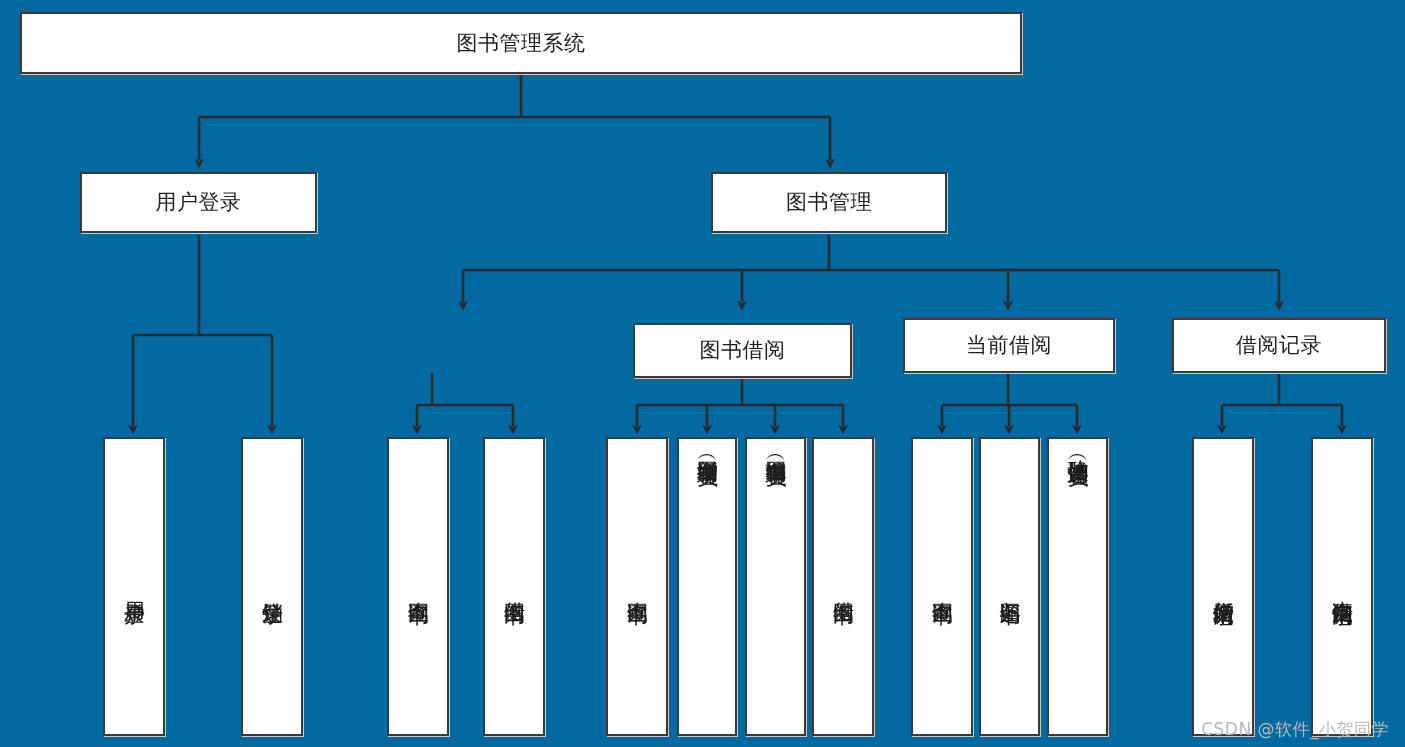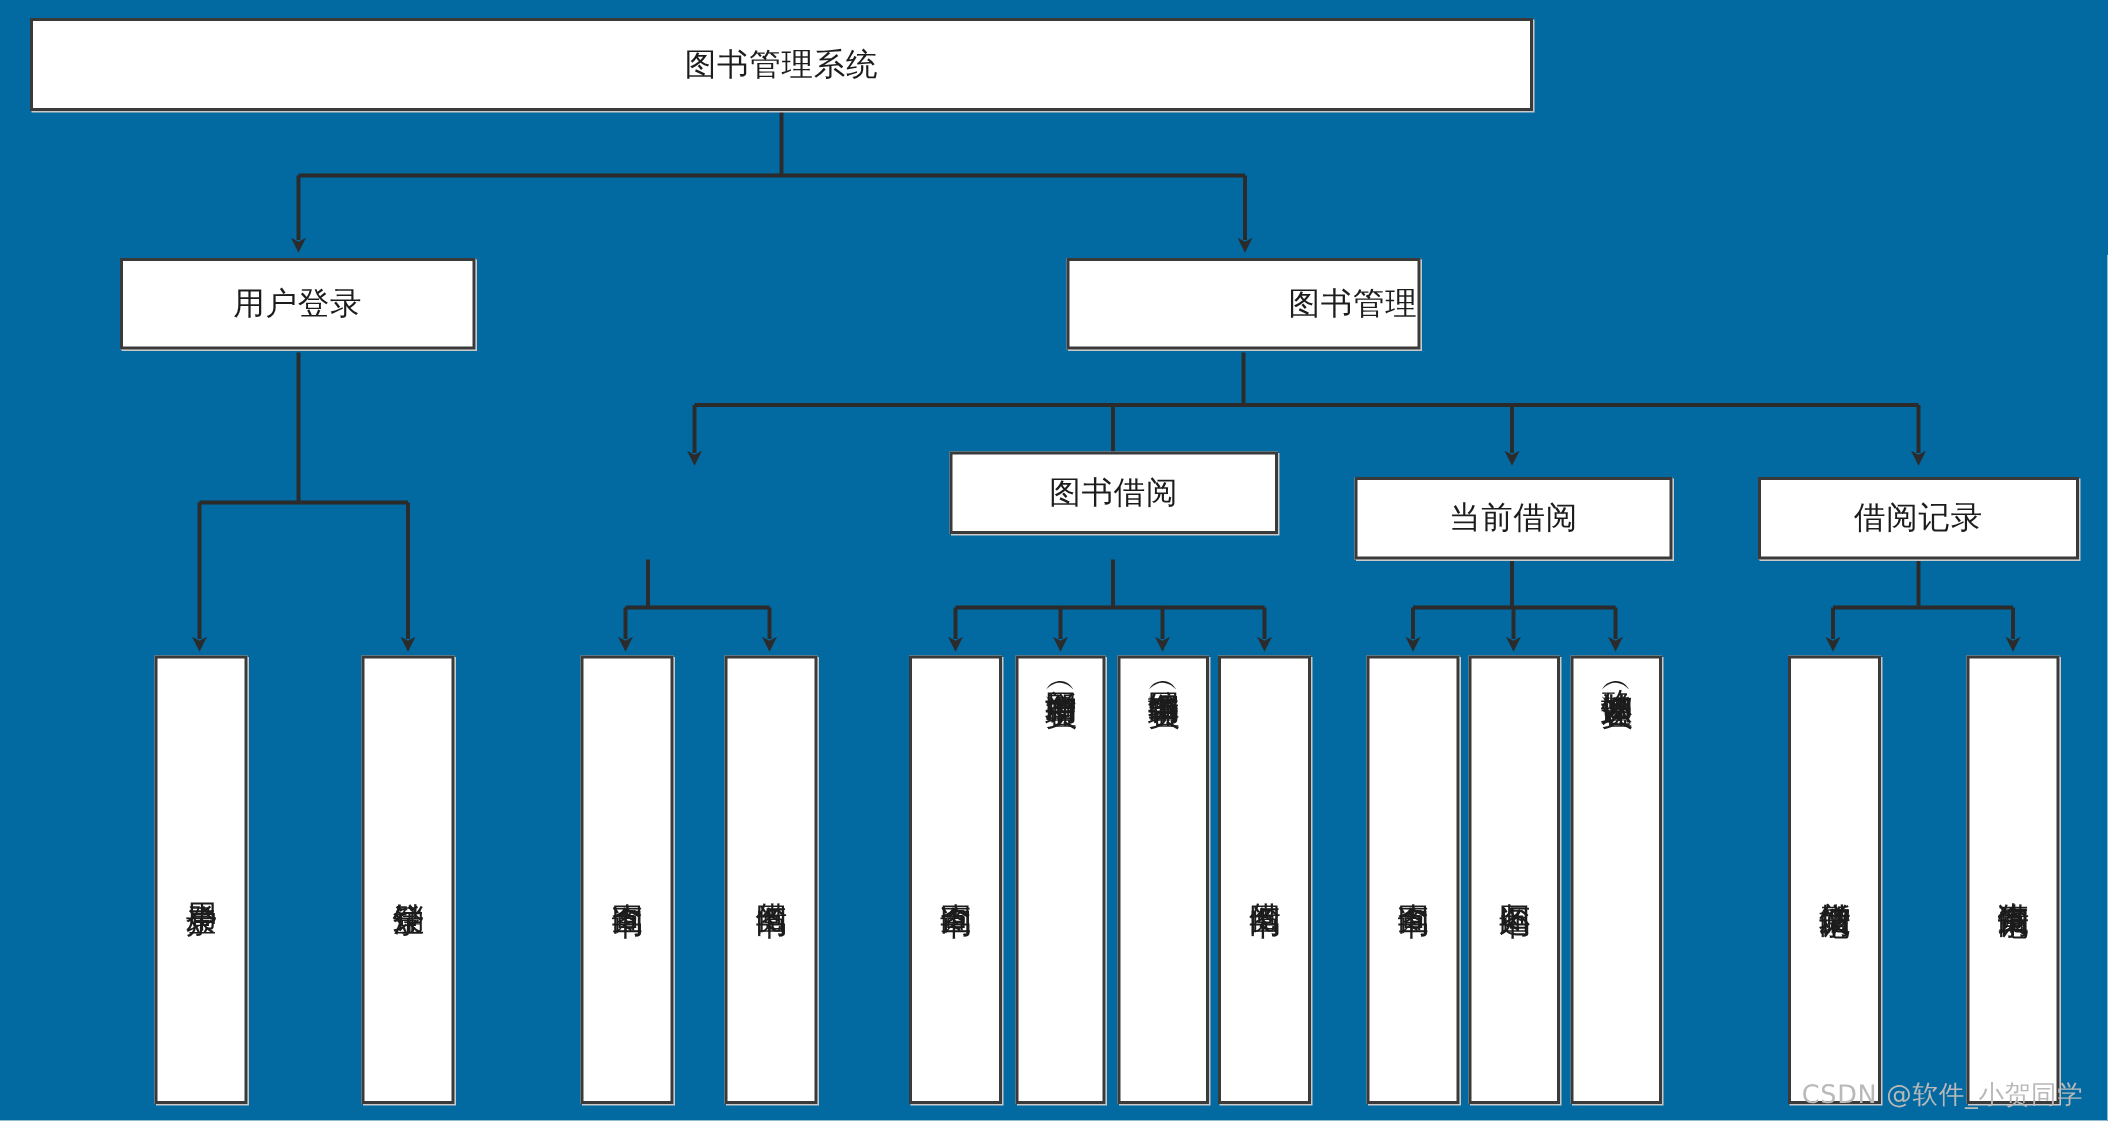--- a/index.html
+++ b/index.html
@@ -132,26 +132,26 @@
   </svg>
 
   <div class="node" style="left:20px; top:12px; width:1002px; height:62px;">
     <span class="node-label">图书管理系统</span>
   </div>
 
   <div class="node" style="left:80px; top:172px; width:237px; height:61px;">
     <span class="node-label">用户登录</span>
   </div>
 
-  <div class="node" style="left:711px; top:172px; width:236px; height:61px;justify-content:flex-end;">
+  <div class="node" style="left:711px; top:172px; width:236px; height:61px;">
     <span class="node-label">图书管理</span>
   </div>
 
 
-  <div class="node" style="left:633px; top:301px; width:219px; height:55px;">
+  <div class="node" style="left:633px; top:323px; width:219px; height:55px;">
     <span class="node-label">图书借阅</span>
   </div>
 
   <div class="node" style="left:903px; top:318px; width:212px; height:55px;">
     <span class="node-label">当前借阅</span>
   </div>
 
   <div class="node" style="left:1172px; top:318px; width:214px; height:55px;">
     <span class="node-label">借阅记录</span>
   </div>

